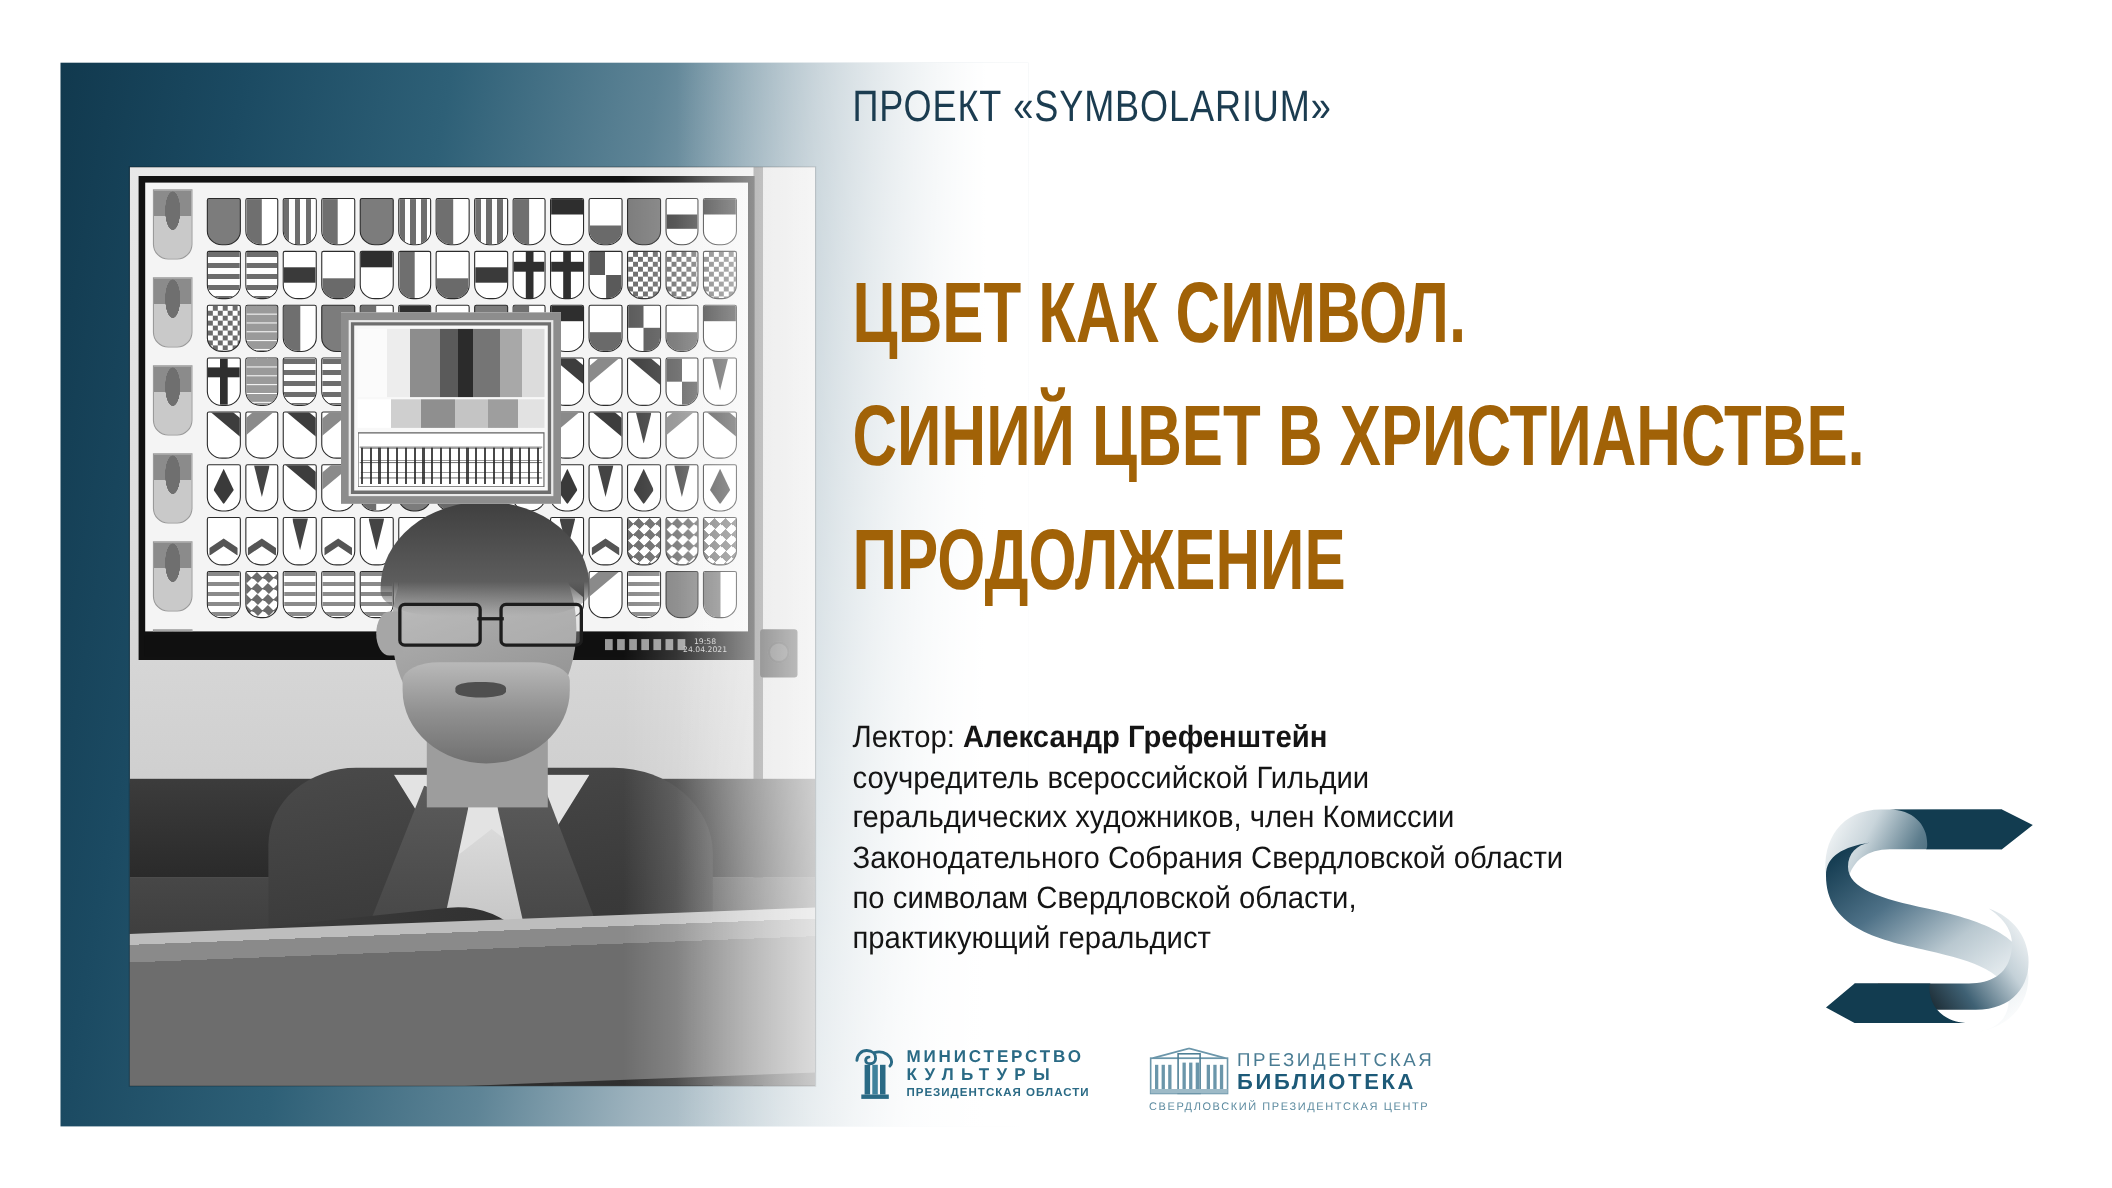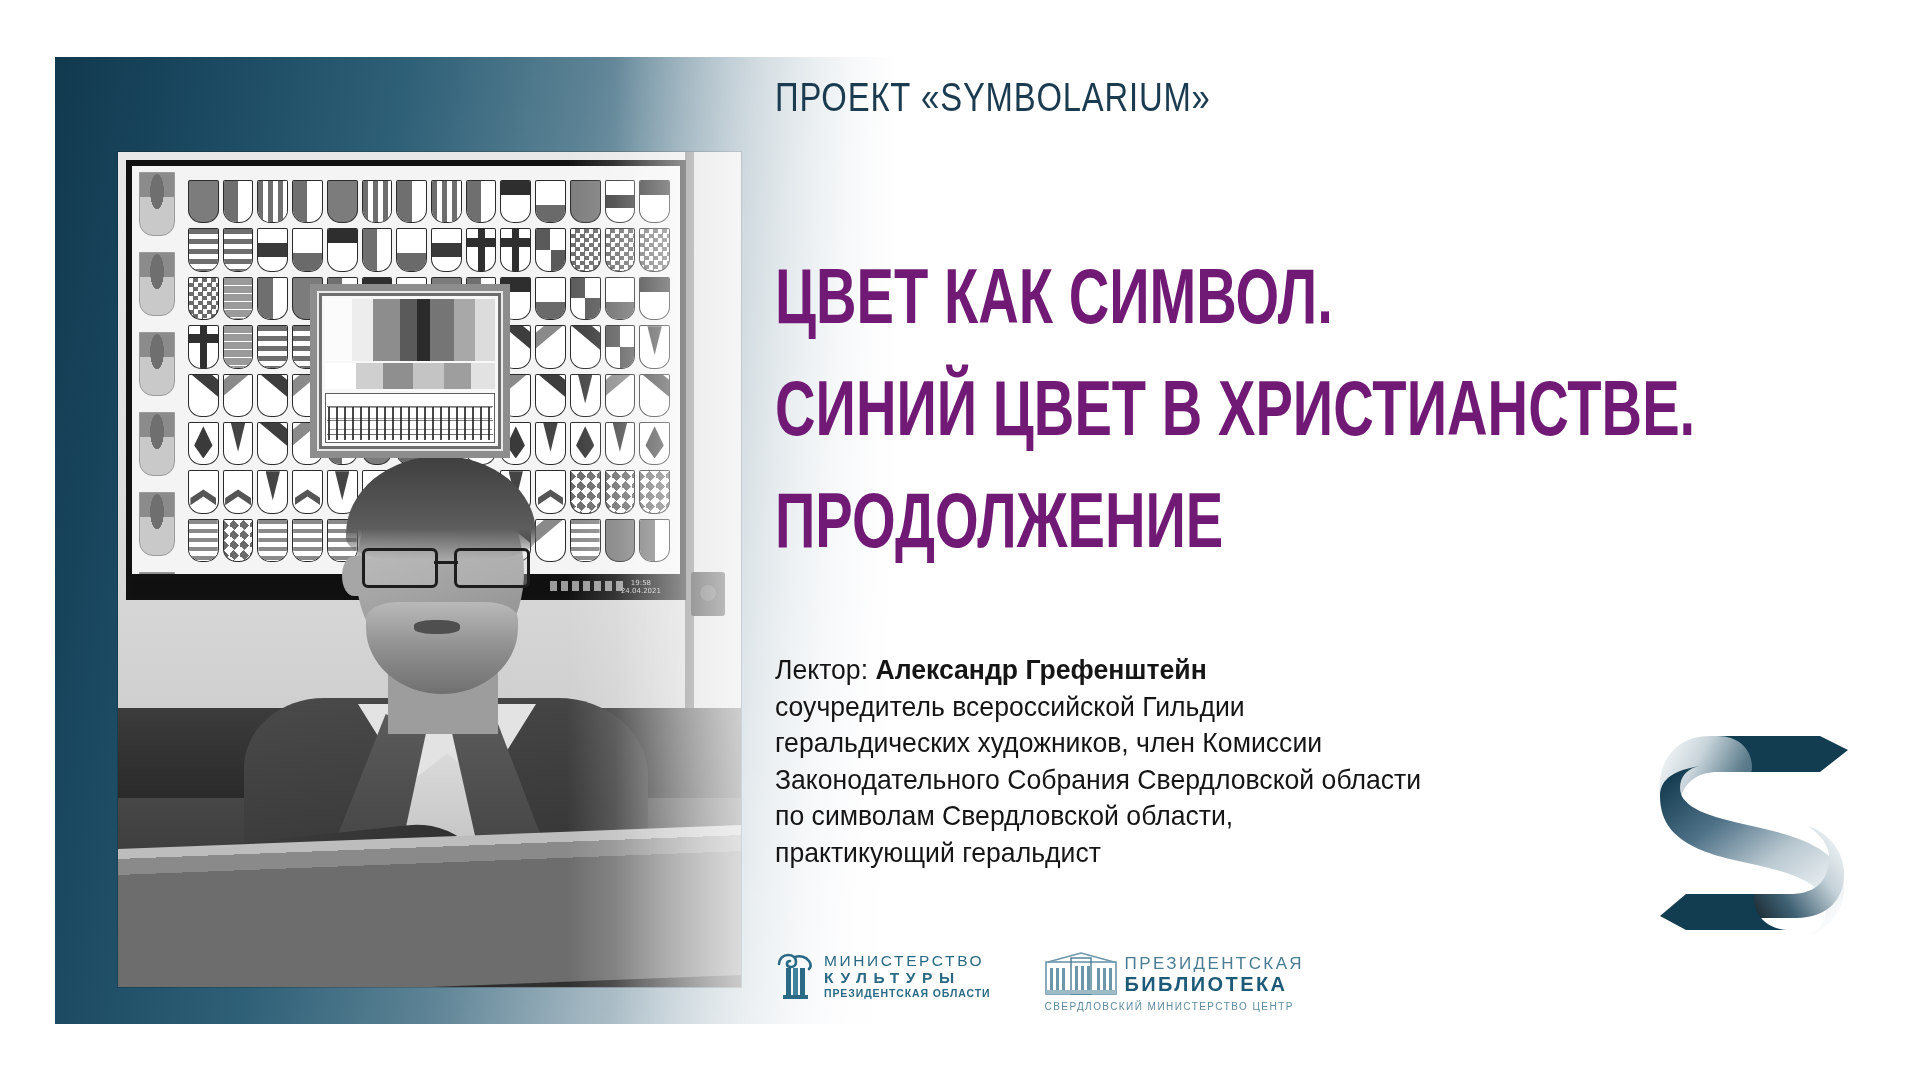--- a/index.html
+++ b/index.html
@@ -330,23 +330,23 @@
     font-weight: 400;
     color: #1b3c50;
     transform: scaleX(0.82);
     transform-origin: left center;
     white-space: nowrap;
   }
 
   .title {
     position: absolute;
     left: 0;
-    top: 240px;
+    top: 228px;
     width: 1040px;
-    color: #701a75;
+    color: #a16207;
   }
   .title .line {
     font-family: "Liberation Sans Narrow", "Liberation Sans", sans-serif;
     font-weight: 700;
     font-size: 78px;
     line-height: 112px;
     letter-spacing: 0px;
     transform: scaleX(0.72);
     transform-origin: left center;
     white-space: nowrap;
@@ -377,21 +377,21 @@
     gap: 54px;
   }
   .logo { display: flex; align-items: center; gap: 9px; }
 
   .logo-mincult .mark { width: 40px; height: 48px; flex: none; }
   .logo-mincult .txt {
     font-family: "Liberation Sans", sans-serif;
     color: #2a6a85;
   }
   .logo-mincult .l1 {
-    font-size: 15.5px; font-weight: 400; letter-spacing: 2.6px; line-height: 17px;
+    font-size: 15.5px; font-weight: 700; letter-spacing: 2.6px; line-height: 17px;
   }
   .logo-mincult .l2 {
     font-size: 15.5px; font-weight: 700; letter-spacing: 6.6px; line-height: 17px;
   }
   .logo-mincult .l3 {
     font-size: 10.5px; font-weight: 700; letter-spacing: 0.9px; line-height: 14px;
   }
 
   .logo-belinsky .mark { width: 42px; height: 50px; flex: none; }
   .logo-belinsky .txt {
@@ -694,21 +694,21 @@
                 <rect x="64" y="16" width="3" height="22"></rect>
               </g>
               <rect x="1" y="38" width="70" height="4" fill="#9dbac7"></rect>
             </svg>
           </span>
           <span>
             <span class="t1" style="display:block">ПРЕЗИДЕНТСКАЯ</span>
             <span class="t2" style="display:block">БИБЛИОТЕКА</span>
           </span>
         </span>
-        <span class="t3">СВЕРДЛОВСКИЙ МИНИСТЕРСТВО ЦЕНТР</span>
+        <span class="t3">СВЕРДЛОВСКИЙ ПРЕЗИДЕНТСКАЯ ЦЕНТР</span>
       </div>
     </div>
   </div>
 
   <div class="monogram">
     <svg viewBox="0 0 210 238" width="210" height="238" aria-hidden="true">
       <defs>
         <linearGradient id="sgTop" x1="0" y1="0" x2="1" y2="0.35">
           <stop offset="0" stop-color="#ffffff"></stop>
           <stop offset="0.28" stop-color="#c9d5db"></stop>

